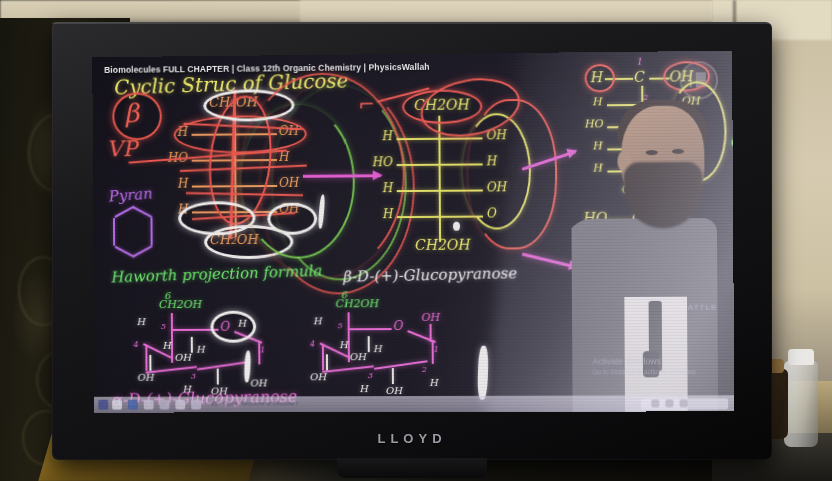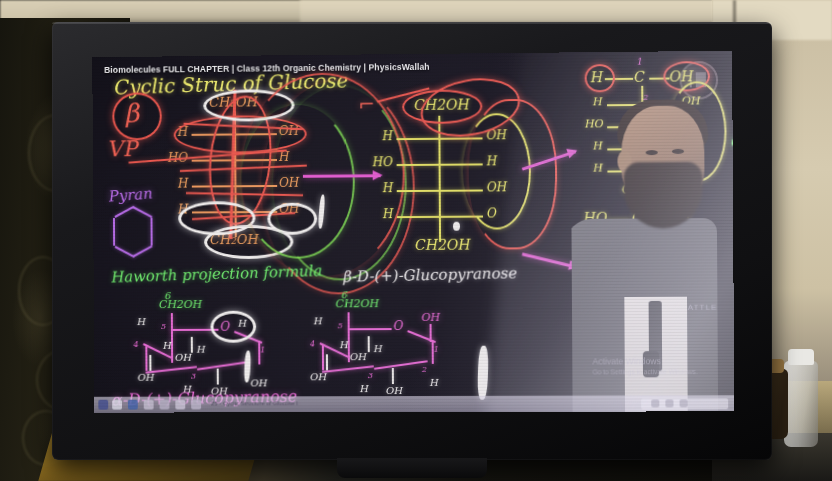--- a/index.html
+++ b/index.html
@@ -160,20 +160,21 @@
   <div class="bottle" style="right:14px;bottom:34px;width:34px;height:86px;
               background:linear-gradient(100deg,rgba(238,238,236,.88),rgba(196,196,192,.70) 60%,rgba(120,118,112,.75));"></div>
   <div class="bottle-cap" style="right:18px;bottom:116px;width:26px;height:16px;background:#e9e8e4;"></div>
   <div class="bottle" style="right:44px;bottom:42px;width:26px;height:70px;
               background:linear-gradient(100deg,#4a3a22,#2c2113 70%);"></div>
   <div class="bottle-cap" style="right:48px;bottom:108px;width:18px;height:14px;background:#9c7a44;border-radius:4px;"></div>
 
   <div id="tv">
     <div class="tv-body"></div>
     <div class="tv-bezel-hl"></div>
+    <div class="tv-brand">LLOYD</div>
     <div class="tv-stand"></div>
 
     <div id="screen">
       <div class="board"></div>
 
       <div class="vidtitle">Biomolecules FULL CHAPTER | Class 12th Organic Chemistry | PhysicsWallah</div>
       <div class="pwlogo"></div>
 
       <div class="hw g-yellow" style="left:22px;top:18px;font-size:20px;transform:rotate(-1.2deg);">Cyclic Struc of Glucose</div>
 

